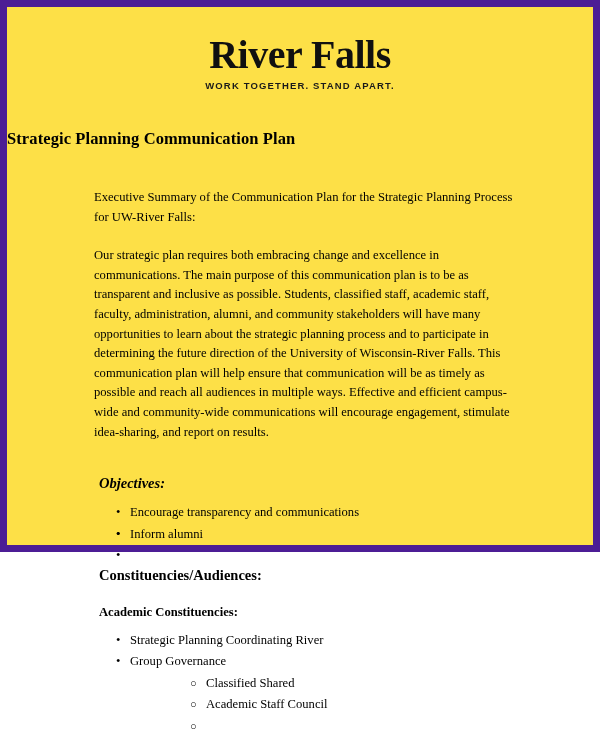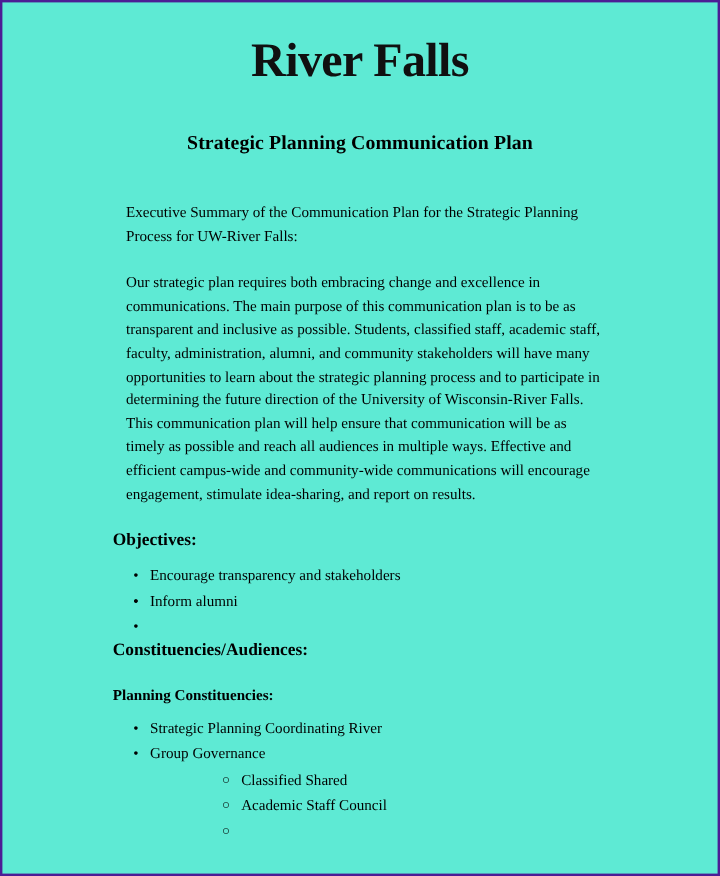--- a/index.html
+++ b/index.html
@@ -12,23 +12,23 @@
     height: 730px;
     overflow: hidden;
     font-family: "Liberation Serif", "DejaVu Serif", serif;
     color: #000000;
   }
 
   .page {
     position: relative;
     box-sizing: border-box;
     width: 600px;
-    height: 730px;
-    background: #5eead4;
-    border: 2px solid #4c1d95;
+    height: 552px;
+    background: #fde047;
+    border: 7px solid #4c1d95;
     padding: 0;
   }
 
   
   .logo-block {
     text-align: center;
     padding-top: 26px;
   }
   .logo-wordmark {
     font-family: "Liberation Serif", "DejaVu Serif", serif;
@@ -43,53 +43,52 @@
     font-weight: bold;
     font-size: 9.5px;
     line-height: 12px;
     letter-spacing: 1.15px;
     color: #1a1a1a;
     margin-top: 3px;
   }
 
   
   .doc-title {
-    text-align: center;
     font-weight: bold;
     font-size: 16.5px;
     line-height: 20px;
     margin-top: 37px;
     letter-spacing: 0.1px;
   }
 
   
   .content {
     padding-left: 87px;
     padding-right: 75px;
     margin-top: 39px;
   }
 
   .para {
     font-size: 12.6px;
     line-height: 19.6px;
     text-align: left;
-    margin: 16px;
+    margin: 0;
   }
   .para + .para {
     margin-top: 19px;
   }
 
   .section-heading {
     font-weight: bold;
     font-size: 14.5px;
     line-height: 18px;
     margin: 0;
     padding-left: 5px;
   }
-  .heading-gap-lg { margin-top: 19px; }
+  .heading-gap-lg { margin-top: 32px; font-style: italic; }
   .heading-gap-md { margin-top: 24px; }
 
   .sub-heading {
     font-weight: bold;
     font-size: 12.6px;
     line-height: 17px;
     margin: 0;
     padding-left: 5px;
     margin-top: 20px;
   }
@@ -138,52 +137,53 @@
     line-height: 16px;
   }
 </style>
 </head>
 <body>
 
 <div class="page">
 
   <div class="logo-block">
     <div class="logo-wordmark">River Falls</div>
+    <div class="logo-tagline">WORK TOGETHER. STAND APART.</div>
   </div>
 
   <div class="doc-title">Strategic Planning Communication Plan</div>
 
   <div class="content">
 
     <p class="para">Executive Summary of the Communication Plan for the Strategic Planning Process for UW-River Falls:</p>
 
     <p class="para">Our strategic plan requires both embracing change and excellence in communications.  The main purpose of this communication plan is to be as transparent and inclusive as possible.  Students, classified staff, academic staff, faculty, administration, alumni, and community stakeholders will have many opportunities to learn about the strategic planning process and to participate in determining the future direction of the University of Wisconsin-River Falls.  This communication plan will help ensure that communication will be as timely as possible and reach all audiences in multiple ways.  Effective and efficient campus-wide and community-wide communications will encourage engagement, stimulate idea-sharing, and report on results.</p>
 
     <h2 class="section-heading heading-gap-lg">Objectives:</h2>
 
     <ul class="bullets">
       <li>
         <span class="bullet-dot">•</span>
-        <span>Encourage transparency and stakeholders</span>
+        <span>Encourage transparency and communications</span>
       </li>
       <li>
         <span class="bullet-dot">•</span>
       </li>
       <li>
         <span class="bullet-dot">•</span>
         <span>Inform alumni</span>
       </li>
       <li>
         <span class="bullet-dot">•</span>
       </li>
     </ul>
 
     <h2 class="section-heading heading-gap-md">Constituencies/Audiences:</h2>
 
-    <h3 class="sub-heading">Planning Constituencies:</h3>
+    <h3 class="sub-heading">Academic Constituencies:</h3>
 
     <ul class="bullets tight">
       <li>
         <span class="bullet-dot">•</span>
         <span>Strategic Planning Coordinating River</span>
       </li>
       <li>
         <span class="bullet-dot">•</span>
         <span>Group Governance</span>
         <ul class="subbullets">

